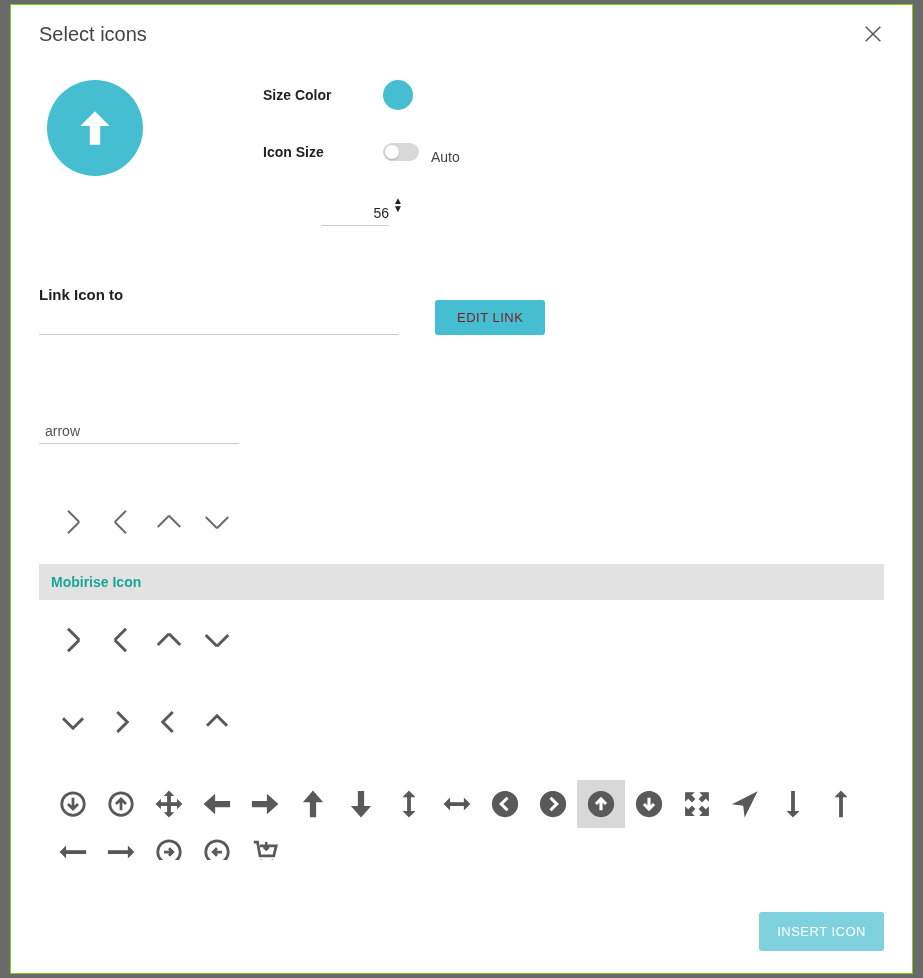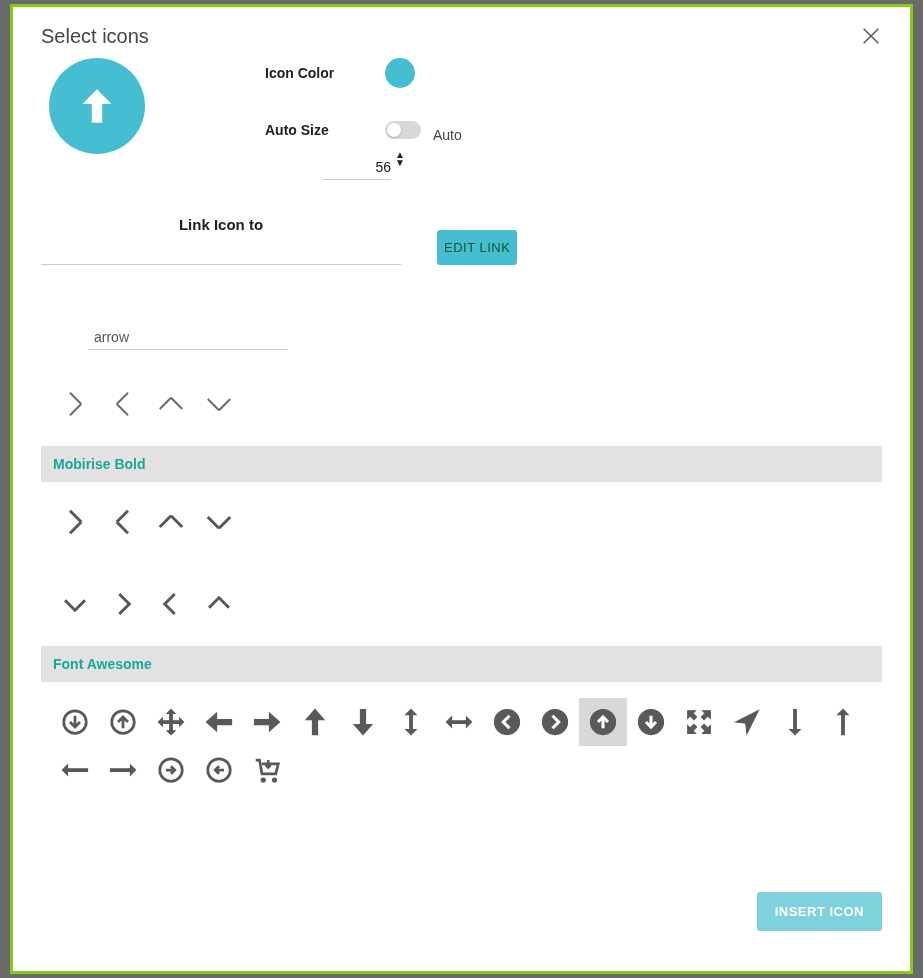--- a/index.html
+++ b/index.html
@@ -7,23 +7,24 @@
     font-family: -apple-system, BlinkMacSystemFont, "Segoe UI", Arial, sans-serif;
     background: #6a6a6a;
     width: 923px;
     height: 978px;
     overflow: hidden;
   }
   .modal {
     position: absolute;
     top: 4px; left: 10px; right: 10px; bottom: 4px;
     background: #fff;
-    border: 3px solid #84cc16;
+    border: 1px solid #84cc16;
     display: flex;
     flex-direction: column;
+    gap: 24px;
   }
   .modal-header {
     display:flex;
     justify-content: space-between;
     align-items: flex-start;
     padding: 18px 28px 0 28px;
   }
   .modal-title { font-size: 20px; color: #444; font-weight: 400; }
   .close-btn { width: 22px; height: 22px; cursor: pointer; color:#555; }
   .close-btn svg { width: 22px; height: 22px; }
@@ -63,34 +64,34 @@
     margin-bottom: 16px;
   }
   .size-input {
     width: 68px; border:none; border-bottom:1px solid #ccc;
     font-size:14px; padding:4px 0; text-align:right; outline:none;
     color:#222;
   }
   .size-arrows { position:absolute; right:-14px; top:-4px; display:flex; flex-direction:column; }
   .size-arrows span { line-height:8px; font-size:10px; cursor:pointer; color:#222; user-select:none; }
   .link-section { padding: 20px 28px 0 28px; display:flex; align-items:flex-end; gap: 36px;}
-  .link-label { font-weight:700; font-size:15px; color:#222; margin-bottom:10px;text-align:center;}
+  .link-label { font-weight:700; font-size:15px; color:#222; margin-bottom:10px;}
   .link-input {
     width: 360px; border:none; border-bottom:1px solid #ccc; height:22px;
     outline:none; font-size:14px;
   }
   .edit-link-btn {
-    background:#44BED0; color:#14532d; border:none;
-    padding: 10px 7px; border-radius:3px; font-size:13px; letter-spacing:0.5px;
+    background:#44BED0; color:#7f1d1d; border:none;
+    padding: 10px 22px; border-radius:3px; font-size:13px; letter-spacing:0.5px;
     cursor:pointer; font-weight:500;
   }
   .search-wrap { padding: 60px 28px 0 28px; }
   .search-input {
     width: 200px; border:none; border-bottom:1px solid #ccc;
-    font-size:14px; padding:4px 6px; outline:none; color:#555;margin-left:47px;
+    font-size:14px; padding:4px 6px; outline:none; color:#555;
   }
   .icon-panel {
     margin: 14px 28px 10px 28px;
     border: none;
     height: 500px;
     overflow-y: auto;
     position: relative;
   }
   .icon-panel::-webkit-scrollbar { width: 8px; }
   .icon-panel::-webkit-scrollbar-thumb { background:#b8b8b8; }
@@ -118,21 +119,21 @@
   .thin svg { stroke:#6b6b6b; fill:none; stroke-width:1.6; }
   .bold svg { stroke:#595959; fill:none; stroke-width:2.4; }
   .fa .icon-cell { color:#595959; }
   .footer {
     display:flex; justify-content:flex-end;
     padding: 18px 28px 22px 28px;
   }
   .insert-btn {
     background:#7FD1DE; color:#fff; border:none;
     padding: 12px 18px; border-radius:3px; font-size:13px; letter-spacing:0.5px;
-    cursor:pointer; font-weight:700;
+    cursor:pointer; font-weight:400;
   }
 </style>
 </head>
 <body>
 
 <div class="modal">
   <div class="modal-header">
     <div class="modal-title">Select icons</div>
     <div class="close-btn">
       <svg viewBox="0 0 24 24" fill="none" stroke="currentColor" stroke-width="1.6">
@@ -142,25 +143,25 @@
   </div>
 
   <div class="top-config">
     <div class="preview">
       <svg viewBox="0 0 24 24">
           <path d="M12 4 L19 11 L14.5 11 L14.5 20 L9.5 20 L9.5 11 L5 11 Z"></path>
         </svg>
     </div>
     <div class="config-rows">
       <div class="config-row">
-        <div class="config-label">Icon Color</div>
+        <div class="config-label">Size Color</div>
         <div class="color-swatch"></div>
       </div>
       <div class="config-row">
-        <div class="config-label">Auto Size</div>
+        <div class="config-label">Icon Size</div>
         <span class="toggle"></span>
         <span class="auto-text">Auto</span>
       </div>
     </div>
   </div>
   <div class="size-input-wrap">
     <input class="size-input" value="56" style="">
     <div class="size-arrows">
       <span>▲</span>
       <span>▼</span>
@@ -196,21 +197,21 @@
             <path d="M3 16 L12 7 M21 16 L12 7"></path>
           </svg>
         </div>
       <div class="icon-cell">
           <svg viewBox="0 0 24 24">
             <path d="M3 8 L12 17 M21 8 L12 17"></path>
           </svg>
         </div>
     </div>
 
-    <div class="category-header">Mobirise Bold</div>
+    <div class="category-header">Mobirise Icon</div>
     <div class="icon-row bold">
       <div class="icon-cell">
           <svg viewBox="0 0 24 24">
             <path d="M8 3 L17 12 M8 21 L17 12"></path>
           </svg>
         </div>
       <div class="icon-cell">
           <svg viewBox="0 0 24 24">
             <path d="M16 3 L7 12 M16 21 L7 12"></path>
           </svg>
@@ -244,21 +245,20 @@
           </svg>
         </div>
       <div class="icon-cell">
           <svg viewBox="0 0 24 24">
             <path d="M4 15 L12 7 L20 15"></path>
           </svg>
         </div>
     </div>
 
 
-    <div class="category-header">Font Awesome</div>
     <div class="icon-row fa">
       <div class="icon-cell">
           <svg viewBox="0 0 24 24">
             <circle cx="12" cy="12" r="9" fill="none" stroke="currentColor" stroke-width="2.2"></circle>
             <path d="M12 7 L12 15 M8 12 L12 16 L16 12" fill="none" stroke="currentColor" stroke-width="2.2"></path>
           </svg>
         </div>
       <div class="icon-cell">
           <svg viewBox="0 0 24 24">
             <circle cx="12" cy="12" r="9" fill="none" stroke="currentColor" stroke-width="2.2"></circle>

